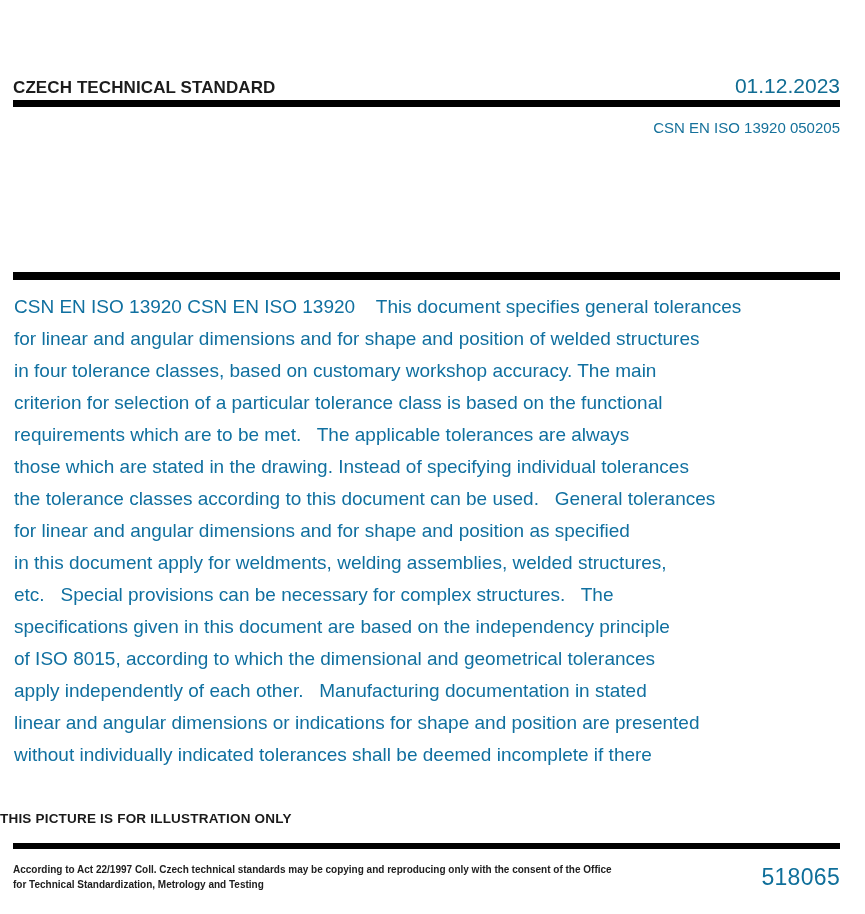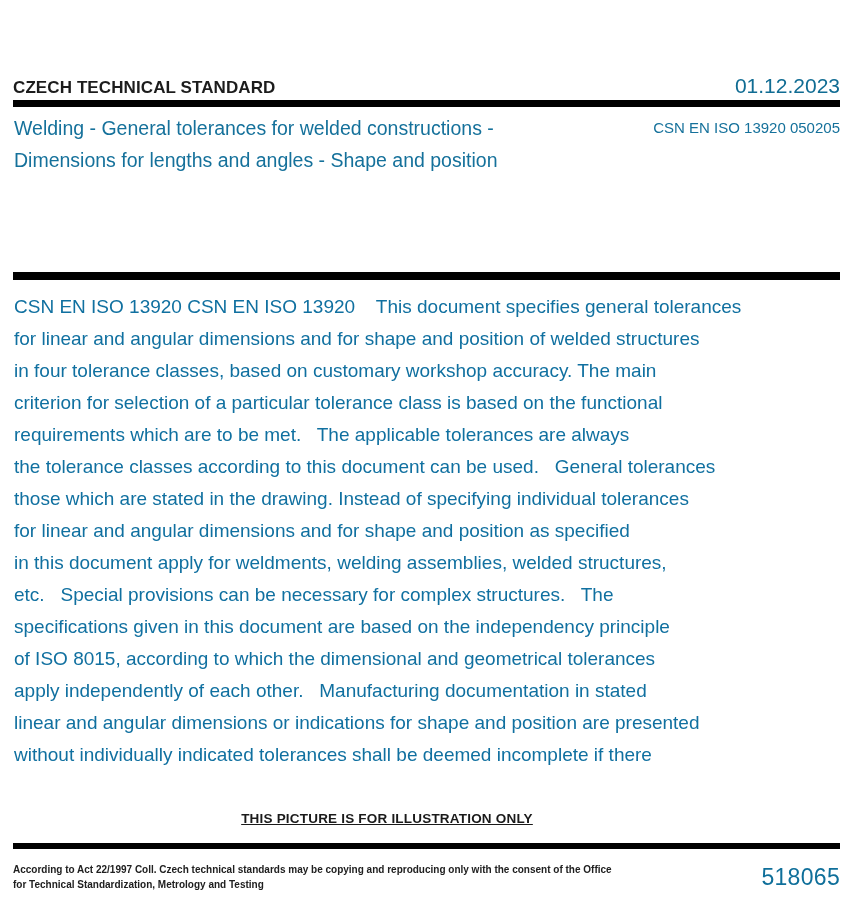--- a/index.html
+++ b/index.html
@@ -103,27 +103,26 @@
     display: block;
     white-space: pre;
   }
 
   
   .illus-note {
     position: absolute;
     left: 0;
     top: 811px;
     width: 774px;
-    text-align: center;
+    text-align: left;
     font-family: "Liberation Sans Narrow", "Liberation Sans", sans-serif;
     font-weight: bold;
     font-size: 13.5px;
     letter-spacing: 0.2px;
     color: #1a1a1a;
-    text-decoration: underline;
   }
 
   
   .footer {
     position: absolute;
     left: 13px;
     top: 862px;
     width: 827px;
     height: 44px;
   }
@@ -156,41 +155,36 @@
 <div class="page">
 
   <div class="header-row">
     <div class="std-label">CZECH TECHNICAL STANDARD</div>
     <div class="std-date">01.12.2023</div>
   </div>
 
   <div class="rule rule-top"></div>
 
   <div class="title-block">
-    <div class="title-left">
-      <span class="ln">Welding - General tolerances for welded</span>
-      <span class="ln">constructions - Dimensions for lengths</span>
-      <span class="ln">and angles - Shape and position</span>
-    </div>
     <div class="title-right">
       <span class="ln">CSN EN ISO 13920</span>
       <span class="ln">050205</span>
     </div>
   </div>
 
   <div class="rule rule-mid"></div>
 
   <div class="abstract">
     <span class="ln">CSN EN ISO 13920 CSN EN ISO 13920    This document specifies general tolerances</span>
     <span class="ln">for linear and angular dimensions and for shape and position of welded structures</span>
     <span class="ln">in four tolerance classes, based on customary workshop accuracy. The main</span>
     <span class="ln">criterion for selection of a particular tolerance class is based on the functional</span>
     <span class="ln">requirements which are to be met.   The applicable tolerances are always</span>
+    <span class="ln">those which are stated in the drawing. Instead of specifying individual tolerances</span>
     <span class="ln">the tolerance classes according to this document can be used.   General tolerances</span>
-    <span class="ln">those which are stated in the drawing. Instead of specifying individual tolerances</span>
     <span class="ln">for linear and angular dimensions and for shape and position as specified</span>
     <span class="ln">in this document apply for weldments, welding assemblies, welded structures,</span>
     <span class="ln">etc.   Special provisions can be necessary for complex structures.   The</span>
     <span class="ln">specifications given in this document are based on the independency principle</span>
     <span class="ln">of ISO 8015, according to which the dimensional and geometrical tolerances</span>
     <span class="ln">apply independently of each other.   Manufacturing documentation in stated</span>
     <span class="ln">linear and angular dimensions or indications for shape and position are presented</span>
     <span class="ln">without individually indicated tolerances shall be deemed incomplete if there</span>
   </div>
 

